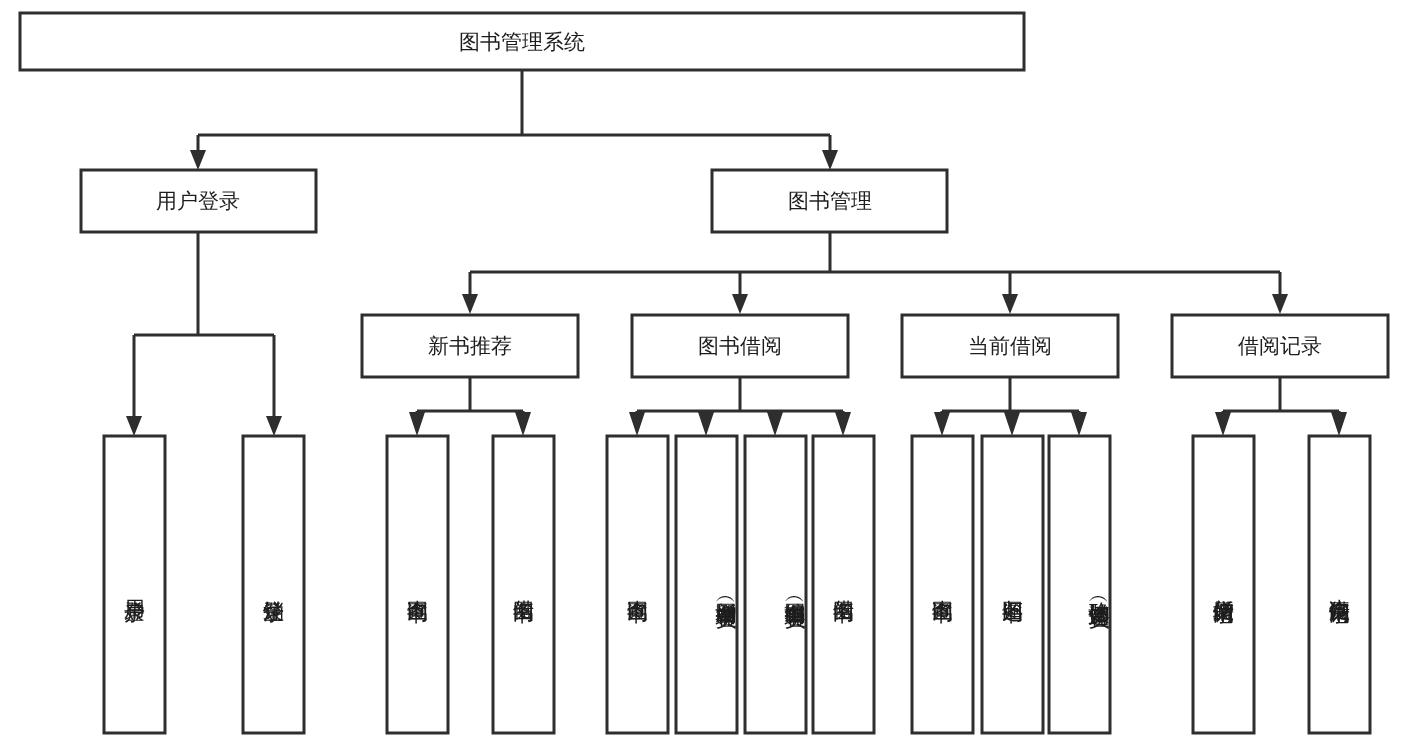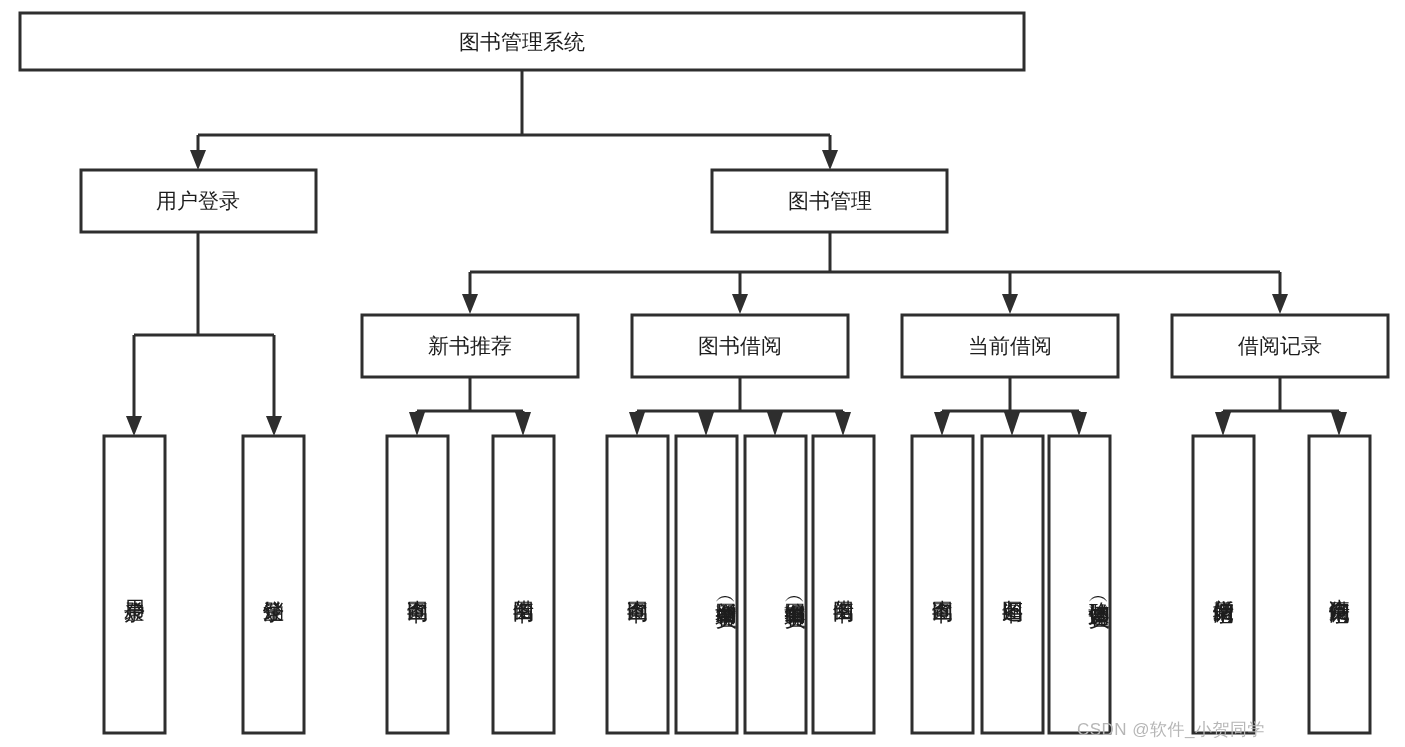--- a/index.html
+++ b/index.html
@@ -225,14 +225,13 @@
   <div class="vlabel" style="left:745px; top:436px; width:61px; height:297px; align-items:flex-start; padding-top:10px; box-sizing:border-box;">编辑图书（管理员）</div>
   <div class="vlabel" style="left:813px; top:436px; width:61px; height:297px;">借阅图书</div>
 
   <div class="vlabel" style="left:912px; top:436px; width:61px; height:297px;">查询图书</div>
   <div class="vlabel" style="left:982px; top:436px; width:61px; height:297px;">归还图书</div>
   <div class="vlabel" style="left:1049px; top:436px; width:61px; height:297px; align-items:flex-start; padding-top:10px; box-sizing:border-box;">确认归还（管理员）</div>
 
   <div class="vlabel" style="left:1193px; top:436px; width:61px; height:297px;">新增借阅记录</div>
   <div class="vlabel" style="left:1309px; top:436px; width:61px; height:297px;">查询借阅记录</div>
 
-  <div id="watermark">CSDN @软件_小贺同学</div>
 </div>
 
 </body></html>

